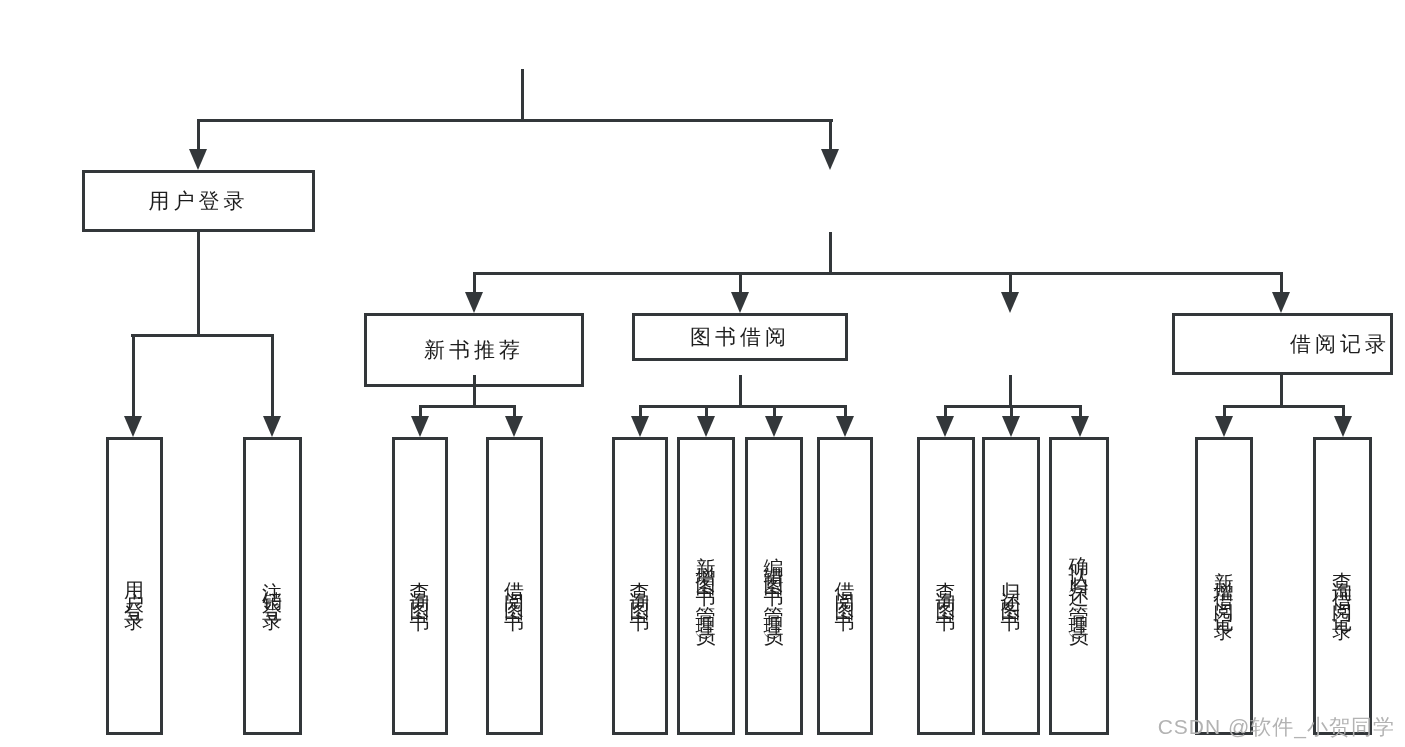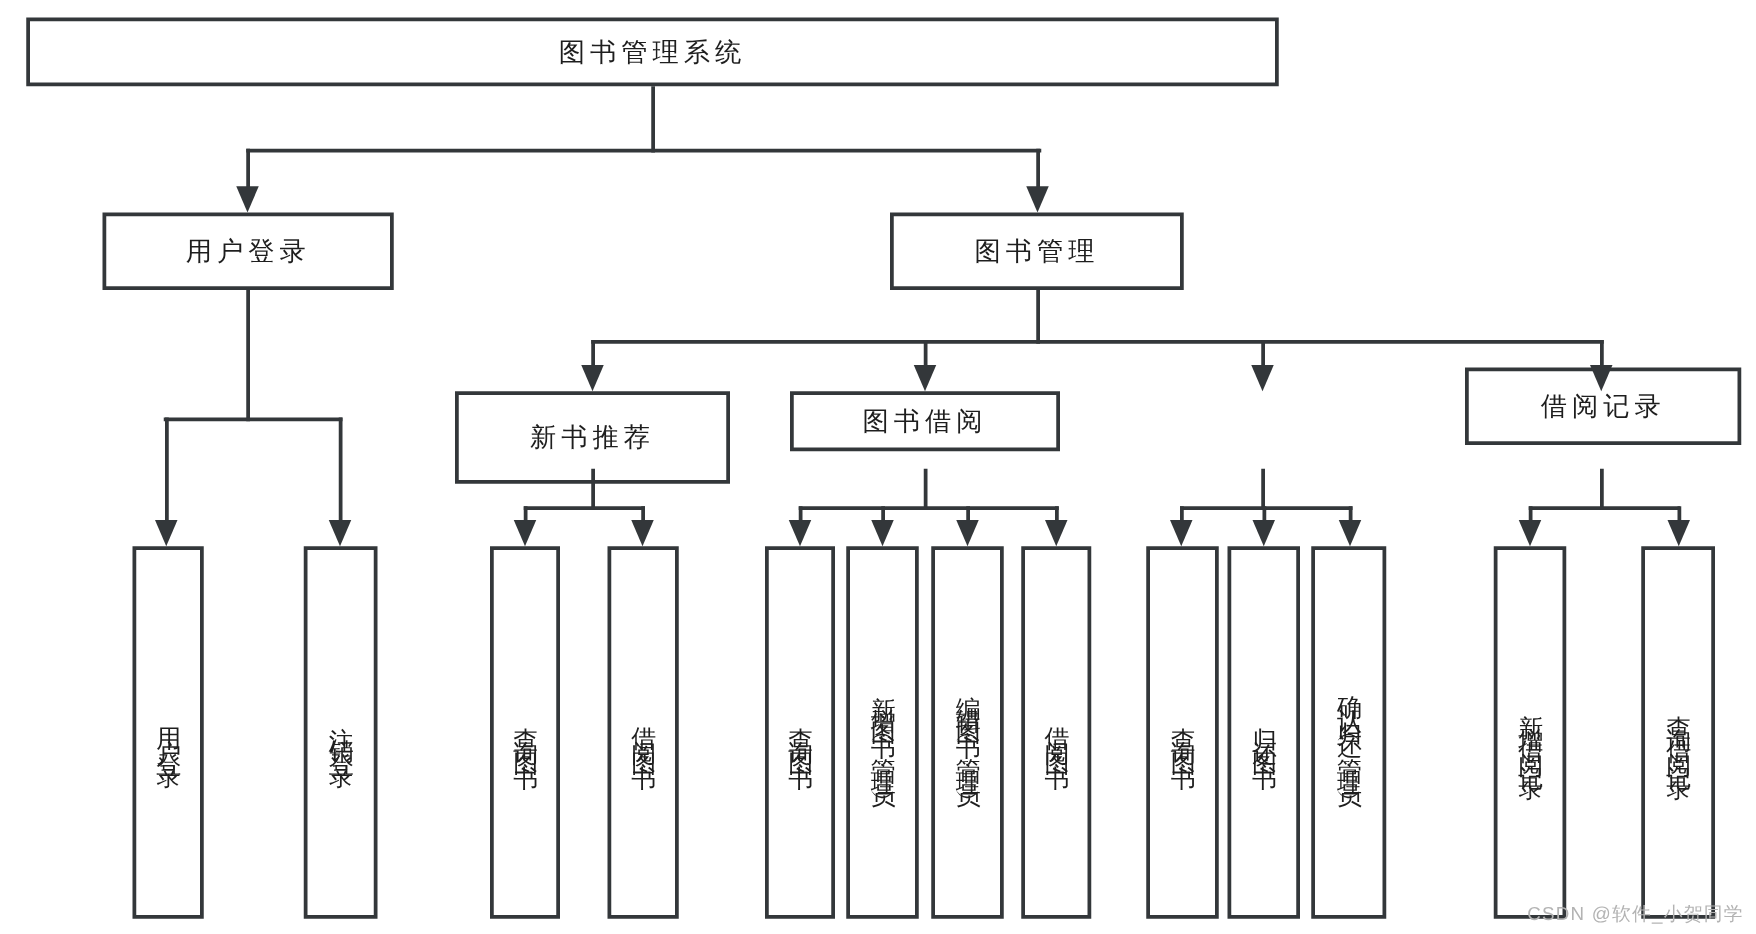--- a/index.html
+++ b/index.html
@@ -26,51 +26,45 @@
   }
   .vbox span{display:block;}
   .vline{position:absolute;width:3px;background:var(--line);}
   .hline{position:absolute;height:3px;background:var(--line);}
   .ahead{
     position:absolute;width:0;height:0;
     border-left:9px solid transparent;border-right:9px solid transparent;
     border-top:21px solid var(--line);
   }
   .watermark{
-    position:absolute;right:10px;bottom:6px;font-size:15px;letter-spacing:1px;
+    position:absolute;right:10px;bottom:6px;font-size:21px;letter-spacing:1px;
     color:var(--watermark);white-space:nowrap;
   }
 </style>
 </head>
 <body>
 
 <div class="canvas">
 
-  <div class="box hbox" style="left:21px;top:14px;width:1002px;height:55px;">
-    <span>图书管理系统</span>
-  </div>
 
   <div class="box hbox" style="left:82px;top:170px;width:233px;height:62px;">
     <span>用户登录</span>
   </div>
 
-  <div class="box hbox" style="left:712px;top:170px;width:235px;height:62px;">
-    <span>图书管理</span>
-  </div>
 
   <div class="box hbox" style="left:364px;top:313px;width:220px;height:74px;">
     <span>新书推荐</span>
   </div>
 
   <div class="box hbox" style="left:632px;top:313px;width:216px;height:48px;">
     <span>图书借阅</span>
   </div>
 
 
-  <div class="box hbox" style="left:1172px;top:294px;width:221px;height:62px;">
+  <div class="box hbox" style="left:1172px;top:313px;width:221px;height:62px;justify-content:flex-end;">
     <span>借阅记录</span>
   </div>
 
   <div class="box vbox" style="left:106px;top:437px;width:57px;height:298px;">
     <span>用户登录</span>
   </div>
   <div class="box vbox" style="left:243px;top:437px;width:59px;height:298px;">
     <span>注销登录</span>
   </div>
 

